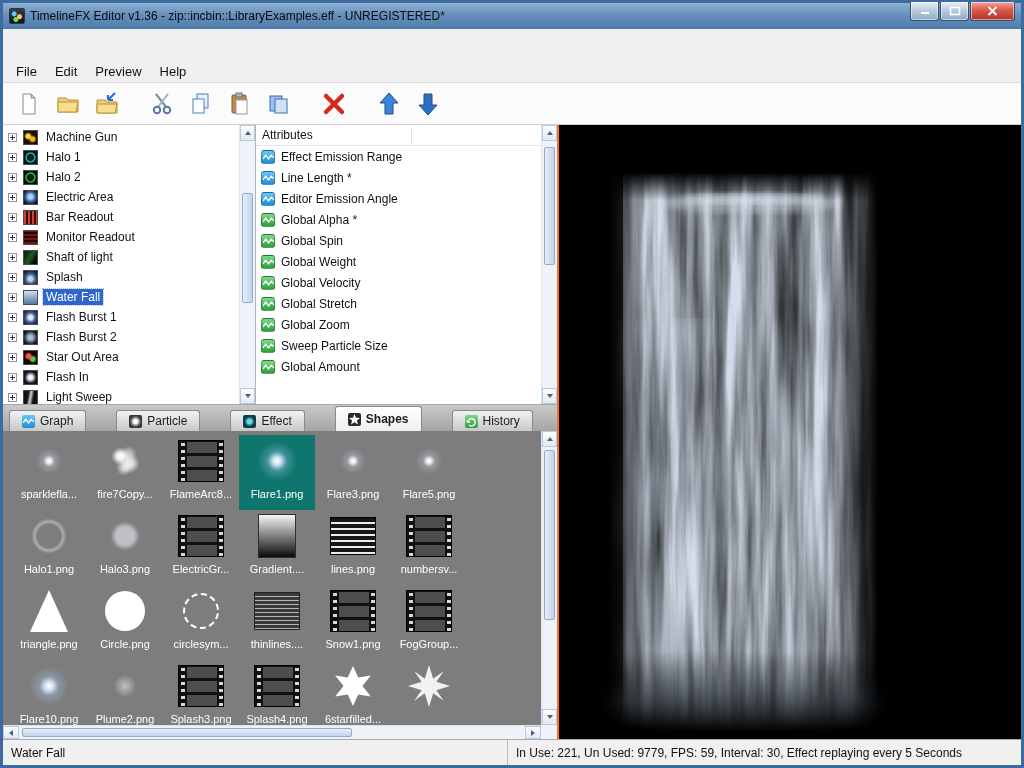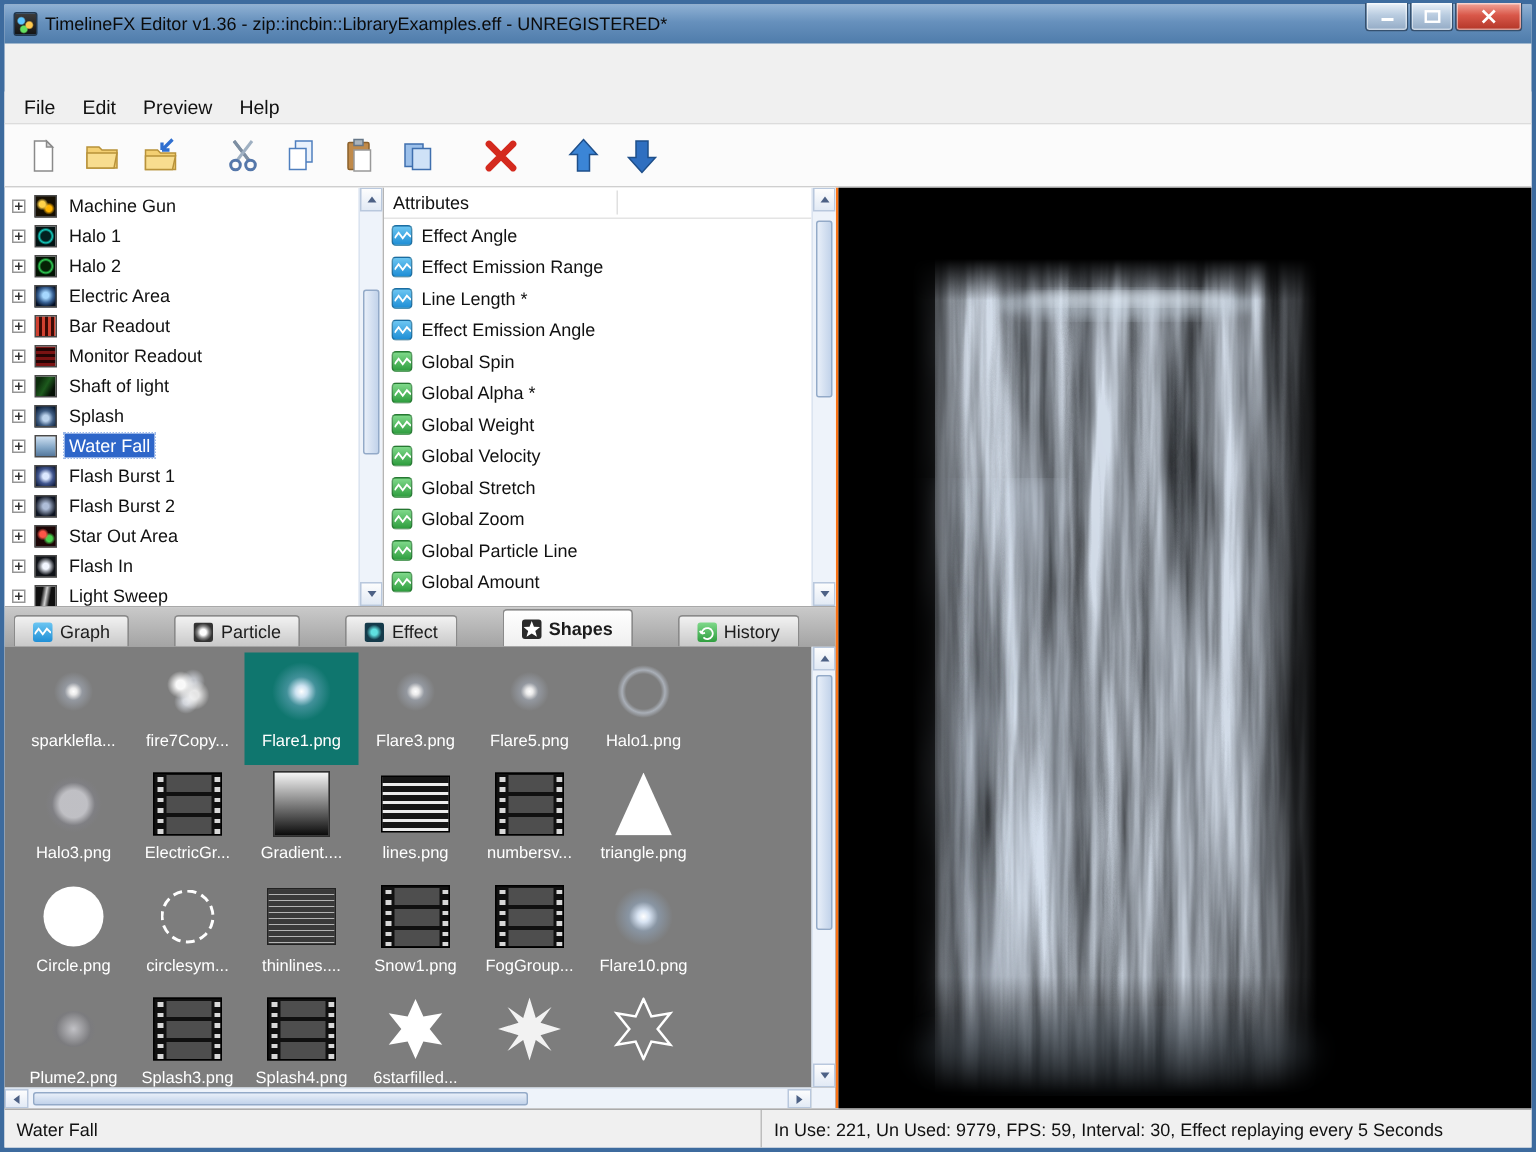--- a/index.html
+++ b/index.html
@@ -356,101 +356,93 @@
           <div class="attr-main">
             <div class="attr-header">
                 <span>Attributes</span>
               </div>
             <div class="attr-item">
                 <span class="attr-icon blue">
                   <svg width="11" height="8" viewBox="0 0 12 8">
                     <polyline points="0,6 3,2 6,6 9,2 12,5" fill="none" stroke="#fff" stroke-width="1.4"></polyline>
                   </svg>
                 </span>
-                <span>Effect Angle</span>
+                <span>Effect Emission Range</span>
               </div>
             <div class="attr-item">
                 <span class="attr-icon blue">
                   <svg width="11" height="8" viewBox="0 0 12 8">
                     <polyline points="0,6 3,2 6,6 9,2 12,5" fill="none" stroke="#fff" stroke-width="1.4"></polyline>
                   </svg>
                 </span>
-                <span>Effect Emission Range</span>
+                <span>Line Length *</span>
               </div>
             <div class="attr-item">
                 <span class="attr-icon blue">
                   <svg width="11" height="8" viewBox="0 0 12 8">
                     <polyline points="0,6 3,2 6,6 9,2 12,5" fill="none" stroke="#fff" stroke-width="1.4"></polyline>
                   </svg>
                 </span>
-                <span>Line Length *</span>
-              </div>
-            <div class="attr-item">
-                <span class="attr-icon blue">
-                  <svg width="11" height="8" viewBox="0 0 12 8">
-                    <polyline points="0,6 3,2 6,6 9,2 12,5" fill="none" stroke="#fff" stroke-width="1.4"></polyline>
-                  </svg>
-                </span>
-                <span>Effect Emission Angle</span>
+                <span>Editor Emission Angle</span>
               </div>
             <div class="attr-item">
                 <span class="attr-icon green">
                   <svg width="11" height="8" viewBox="0 0 12 8">
                     <polyline points="0,6 3,2 6,6 9,2 12,5" fill="none" stroke="#fff" stroke-width="1.4"></polyline>
                   </svg>
                 </span>
+                <span>Global Alpha *</span>
+              </div>
+            <div class="attr-item">
+                <span class="attr-icon green">
+                  <svg width="11" height="8" viewBox="0 0 12 8">
+                    <polyline points="0,6 3,2 6,6 9,2 12,5" fill="none" stroke="#fff" stroke-width="1.4"></polyline>
+                  </svg>
+                </span>
                 <span>Global Spin</span>
               </div>
             <div class="attr-item">
                 <span class="attr-icon green">
                   <svg width="11" height="8" viewBox="0 0 12 8">
                     <polyline points="0,6 3,2 6,6 9,2 12,5" fill="none" stroke="#fff" stroke-width="1.4"></polyline>
                   </svg>
                 </span>
-                <span>Global Alpha *</span>
+                <span>Global Weight</span>
               </div>
             <div class="attr-item">
                 <span class="attr-icon green">
                   <svg width="11" height="8" viewBox="0 0 12 8">
                     <polyline points="0,6 3,2 6,6 9,2 12,5" fill="none" stroke="#fff" stroke-width="1.4"></polyline>
                   </svg>
                 </span>
-                <span>Global Weight</span>
+                <span>Global Velocity</span>
               </div>
             <div class="attr-item">
                 <span class="attr-icon green">
                   <svg width="11" height="8" viewBox="0 0 12 8">
                     <polyline points="0,6 3,2 6,6 9,2 12,5" fill="none" stroke="#fff" stroke-width="1.4"></polyline>
                   </svg>
                 </span>
-                <span>Global Velocity</span>
+                <span>Global Stretch</span>
               </div>
             <div class="attr-item">
                 <span class="attr-icon green">
                   <svg width="11" height="8" viewBox="0 0 12 8">
                     <polyline points="0,6 3,2 6,6 9,2 12,5" fill="none" stroke="#fff" stroke-width="1.4"></polyline>
                   </svg>
                 </span>
-                <span>Global Stretch</span>
+                <span>Global Zoom</span>
               </div>
             <div class="attr-item">
                 <span class="attr-icon green">
                   <svg width="11" height="8" viewBox="0 0 12 8">
                     <polyline points="0,6 3,2 6,6 9,2 12,5" fill="none" stroke="#fff" stroke-width="1.4"></polyline>
                   </svg>
                 </span>
-                <span>Global Zoom</span>
-              </div>
-            <div class="attr-item">
-                <span class="attr-icon green">
-                  <svg width="11" height="8" viewBox="0 0 12 8">
-                    <polyline points="0,6 3,2 6,6 9,2 12,5" fill="none" stroke="#fff" stroke-width="1.4"></polyline>
-                  </svg>
-                </span>
-                <span>Global Particle Line</span>
+                <span>Sweep Particle Size</span>
               </div>
             <div class="attr-item">
                 <span class="attr-icon green">
                   <svg width="11" height="8" viewBox="0 0 12 8">
                     <polyline points="0,6 3,2 6,6 9,2 12,5" fill="none" stroke="#fff" stroke-width="1.4"></polyline>
                   </svg>
                 </span>
                 <span>Global Amount</span>
               </div>
           </div>
@@ -510,20 +502,26 @@
                 <div class="shape-thumb">
                   <span class="k-dot-s"></span>
                 </div>
                 <div class="shape-label">sparklefla...</div>
               </div>
             <div class="shape-cell">
                 <div class="shape-thumb">
                   <span class="k-cluster"></span>
                 </div>
                 <div class="shape-label">fire7Copy...</div>
+              </div>
+            <div class="shape-cell">
+                <div class="shape-thumb">
+                  <span class="k-film"></span>
+                </div>
+                <div class="shape-label">FlameArc8...</div>
               </div>
             <div class="shape-cell sel">
                 <div class="shape-thumb">
                   <span class="k-glow"></span>
                 </div>
                 <div class="shape-label">Flare1.png</div>
               </div>
             <div class="shape-cell">
                 <div class="shape-thumb">
                   <span class="k-dot-s"></span>

